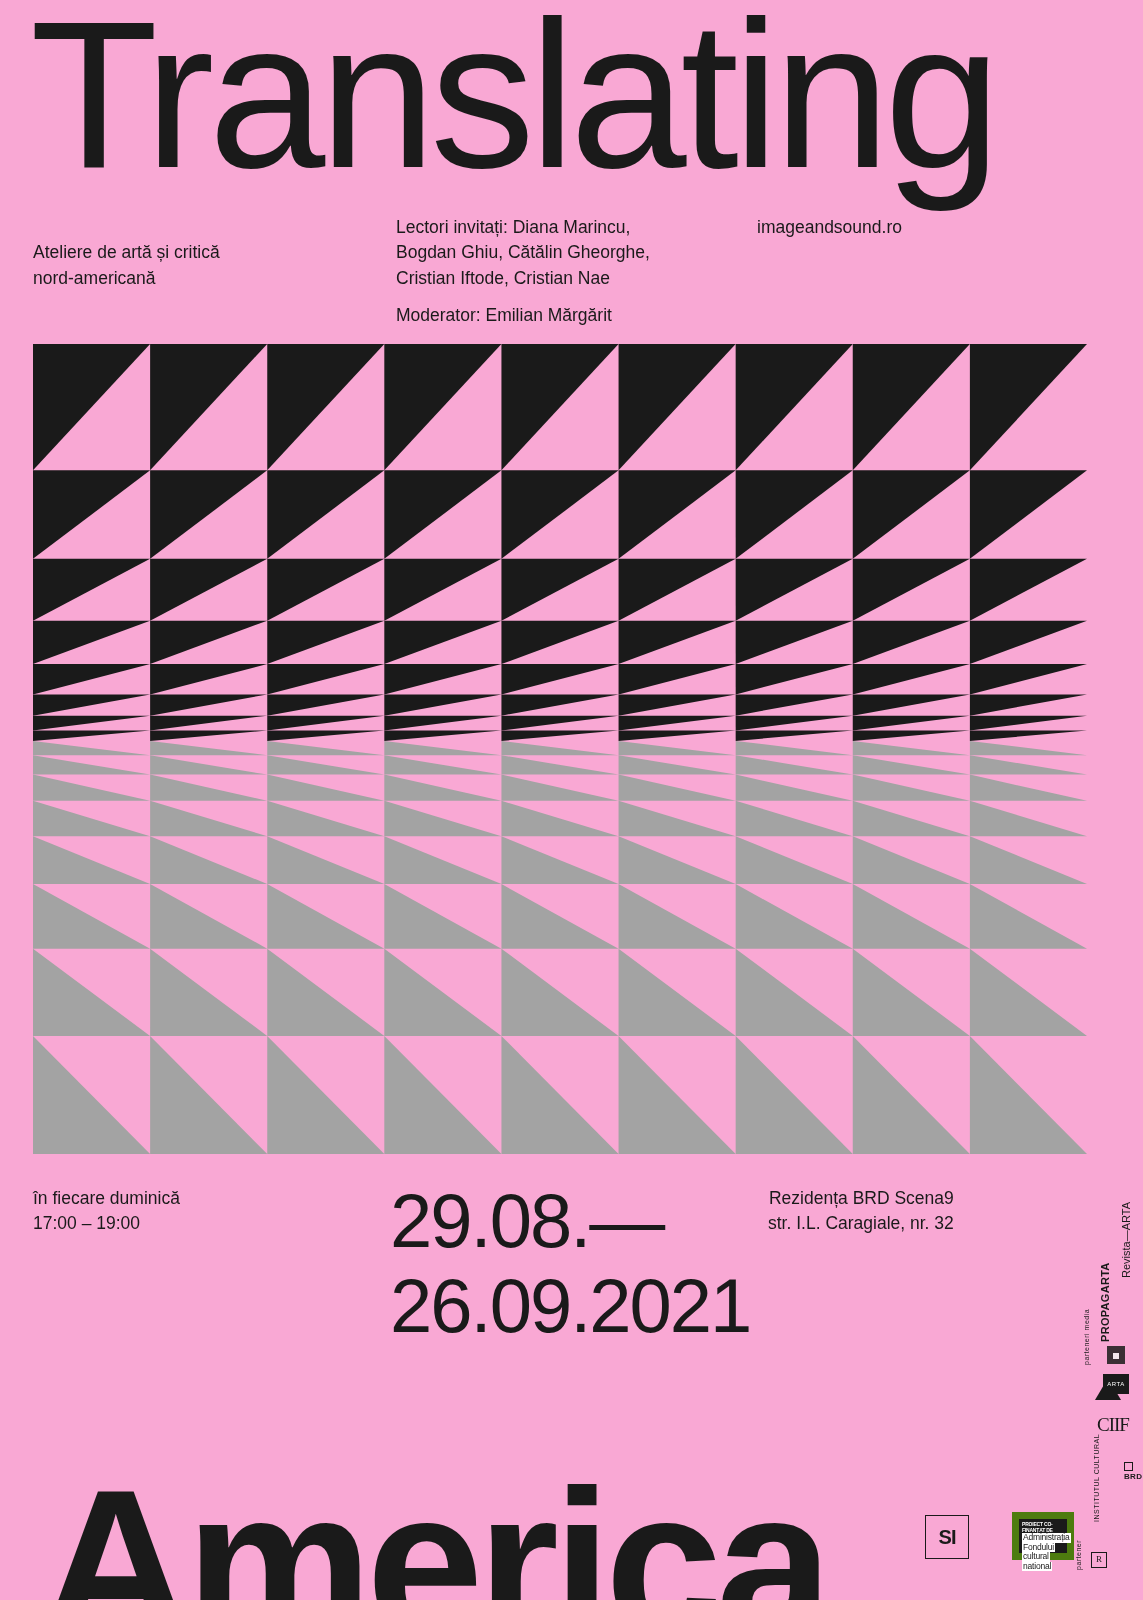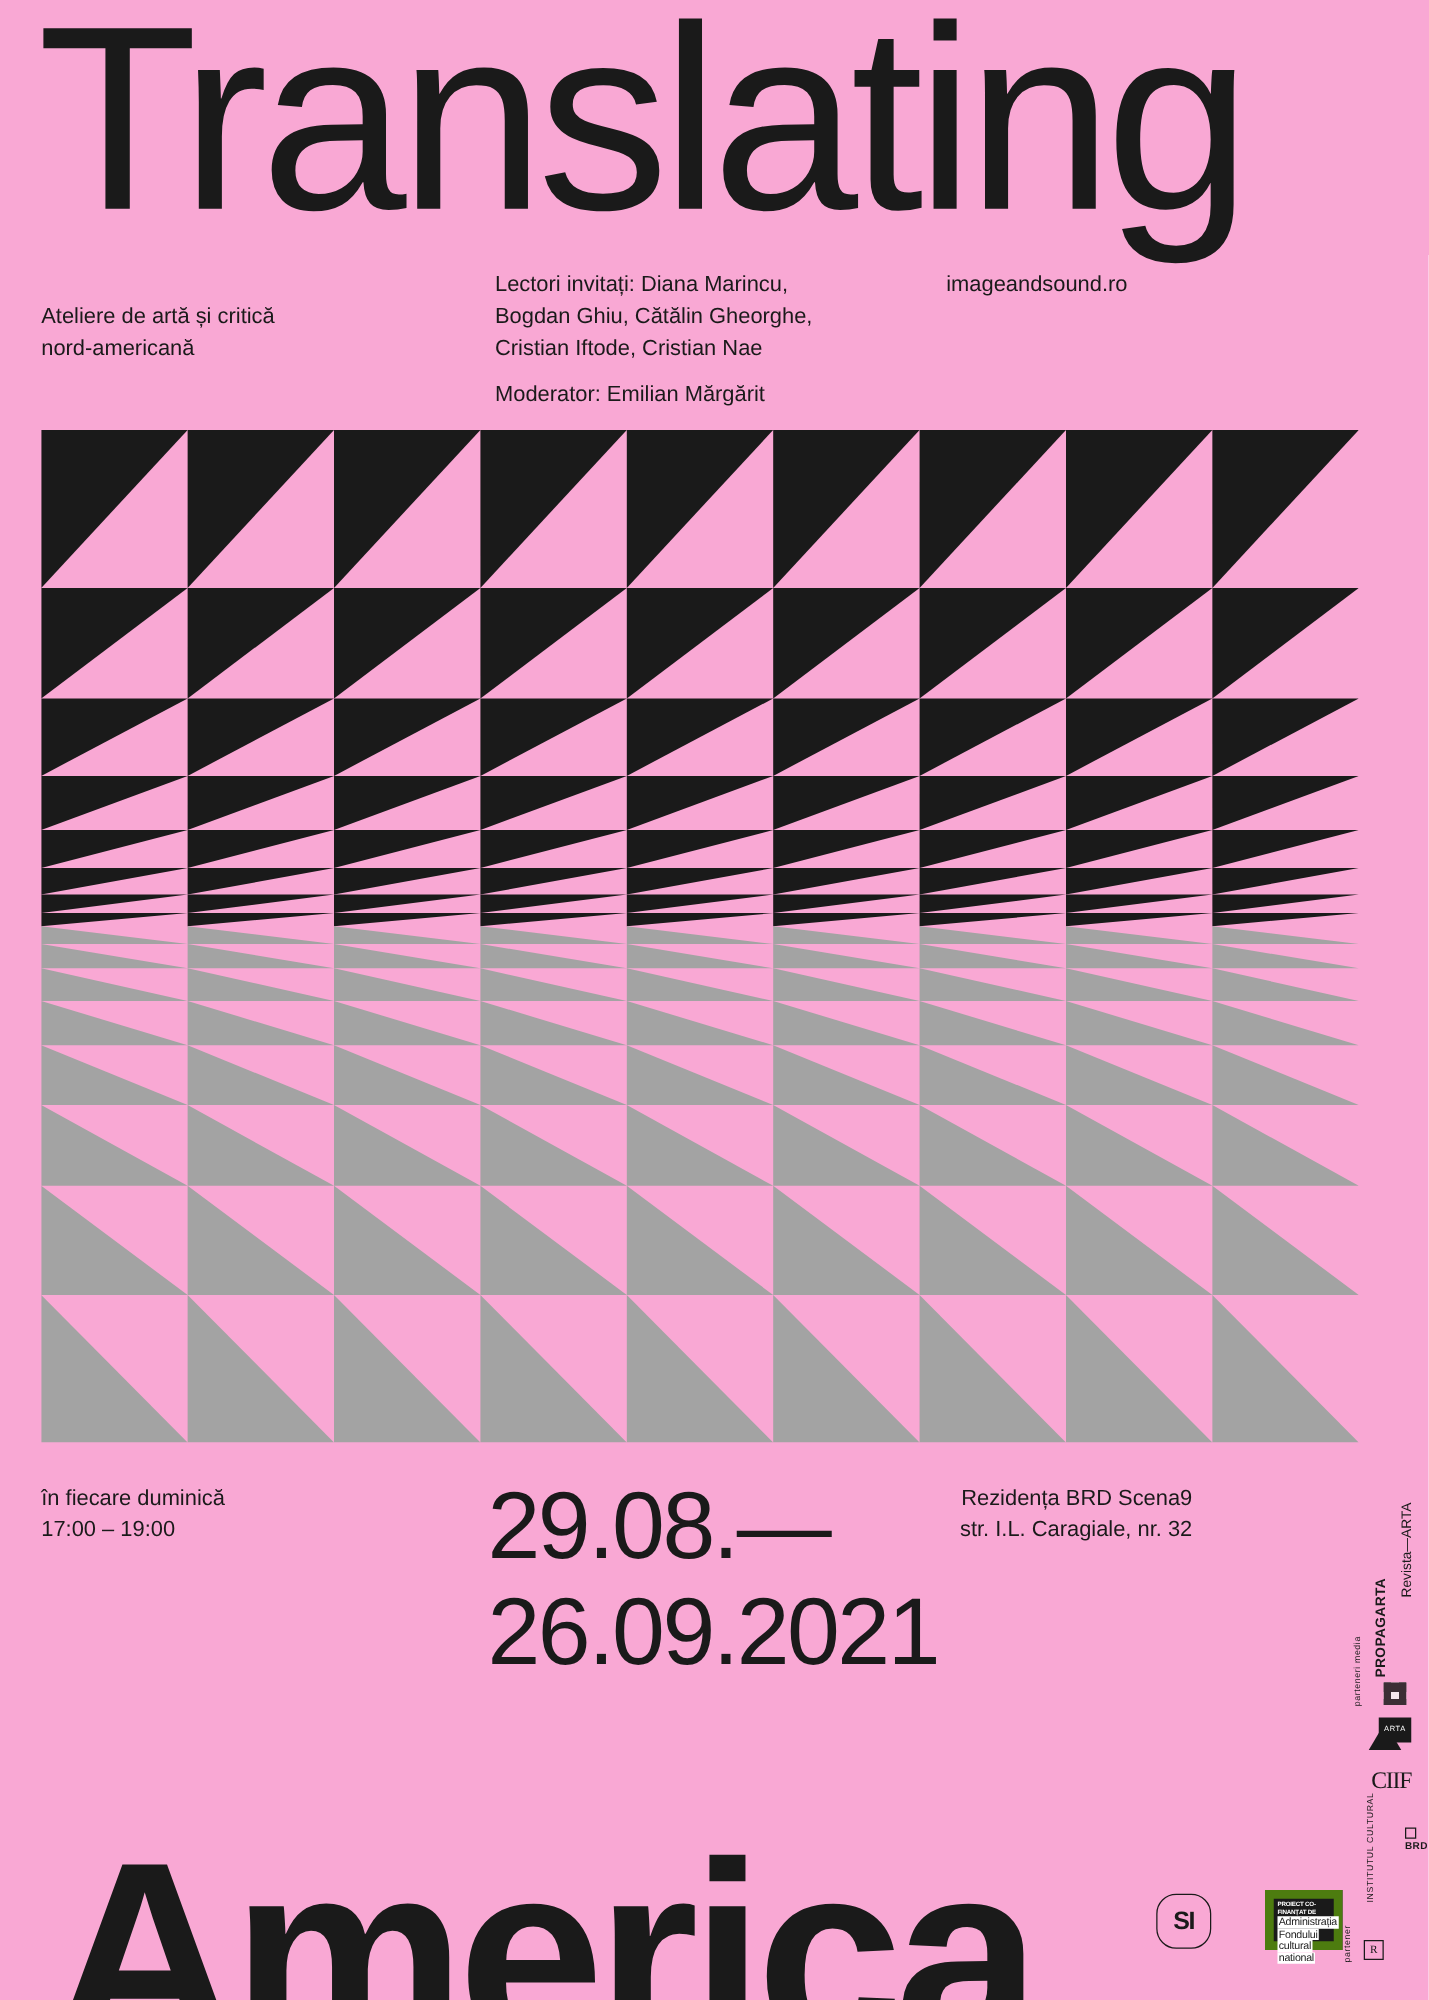--- a/index.html
+++ b/index.html
@@ -397,21 +397,21 @@
     <div class="arta-mark" style="left:38px; top:204px;">ARTA</div>
     <div class="ciif-logo" style="left:32px; top:244px;">CIIF</div>
     <div class="brd-logo" style="left:30px; top:292px;">
       <span class="brd-sq"></span><span>BRD</span>
     </div>
     <div class="vlabel tiny" style="left:28px; top:352px;">INSTITUTUL CULTURAL</div>
     <div class="vlabel tiny" style="left:10px; top:400px;">partener</div>
     <div class="r-mark" style="left:26px; top:382px;">R</div>
   </div>
 
-  <div class="si-logo" style="left:925px; top:1515px;border-radius:16px;">SI</div>
+  <div class="si-logo" style="left:925px; top:1515px;">SI</div>
 
   <div class="fnc-logo" style="left:995px; top:1512px;">
     <div style="font-size:5px; color:#fff;">PROIECT CO-FINANȚAT DE</div>
     <div><span class="light">Administrația</span></div>
     <div><span class="light">Fondului</span></div>
     <div><span class="light">cultural</span></div>
     <div><span class="light">national</span></div>
   </div>
 
   <div class="title-bottom">America</div>

